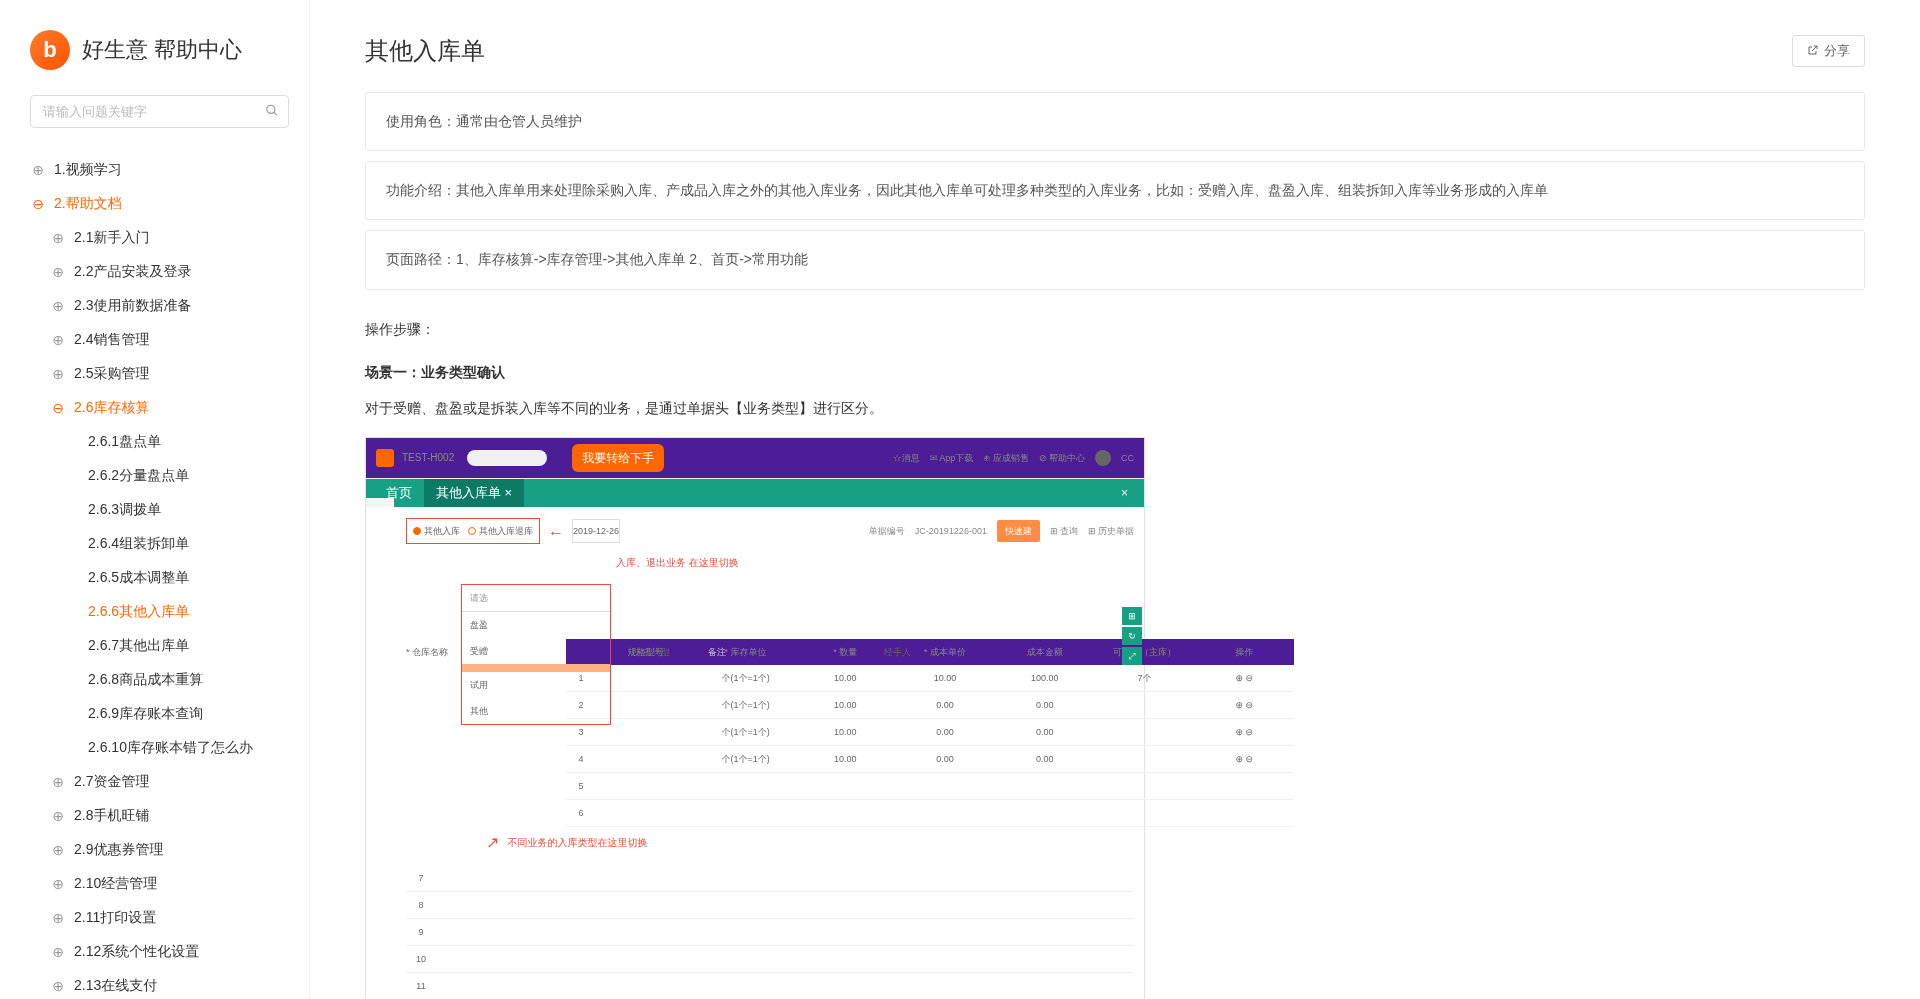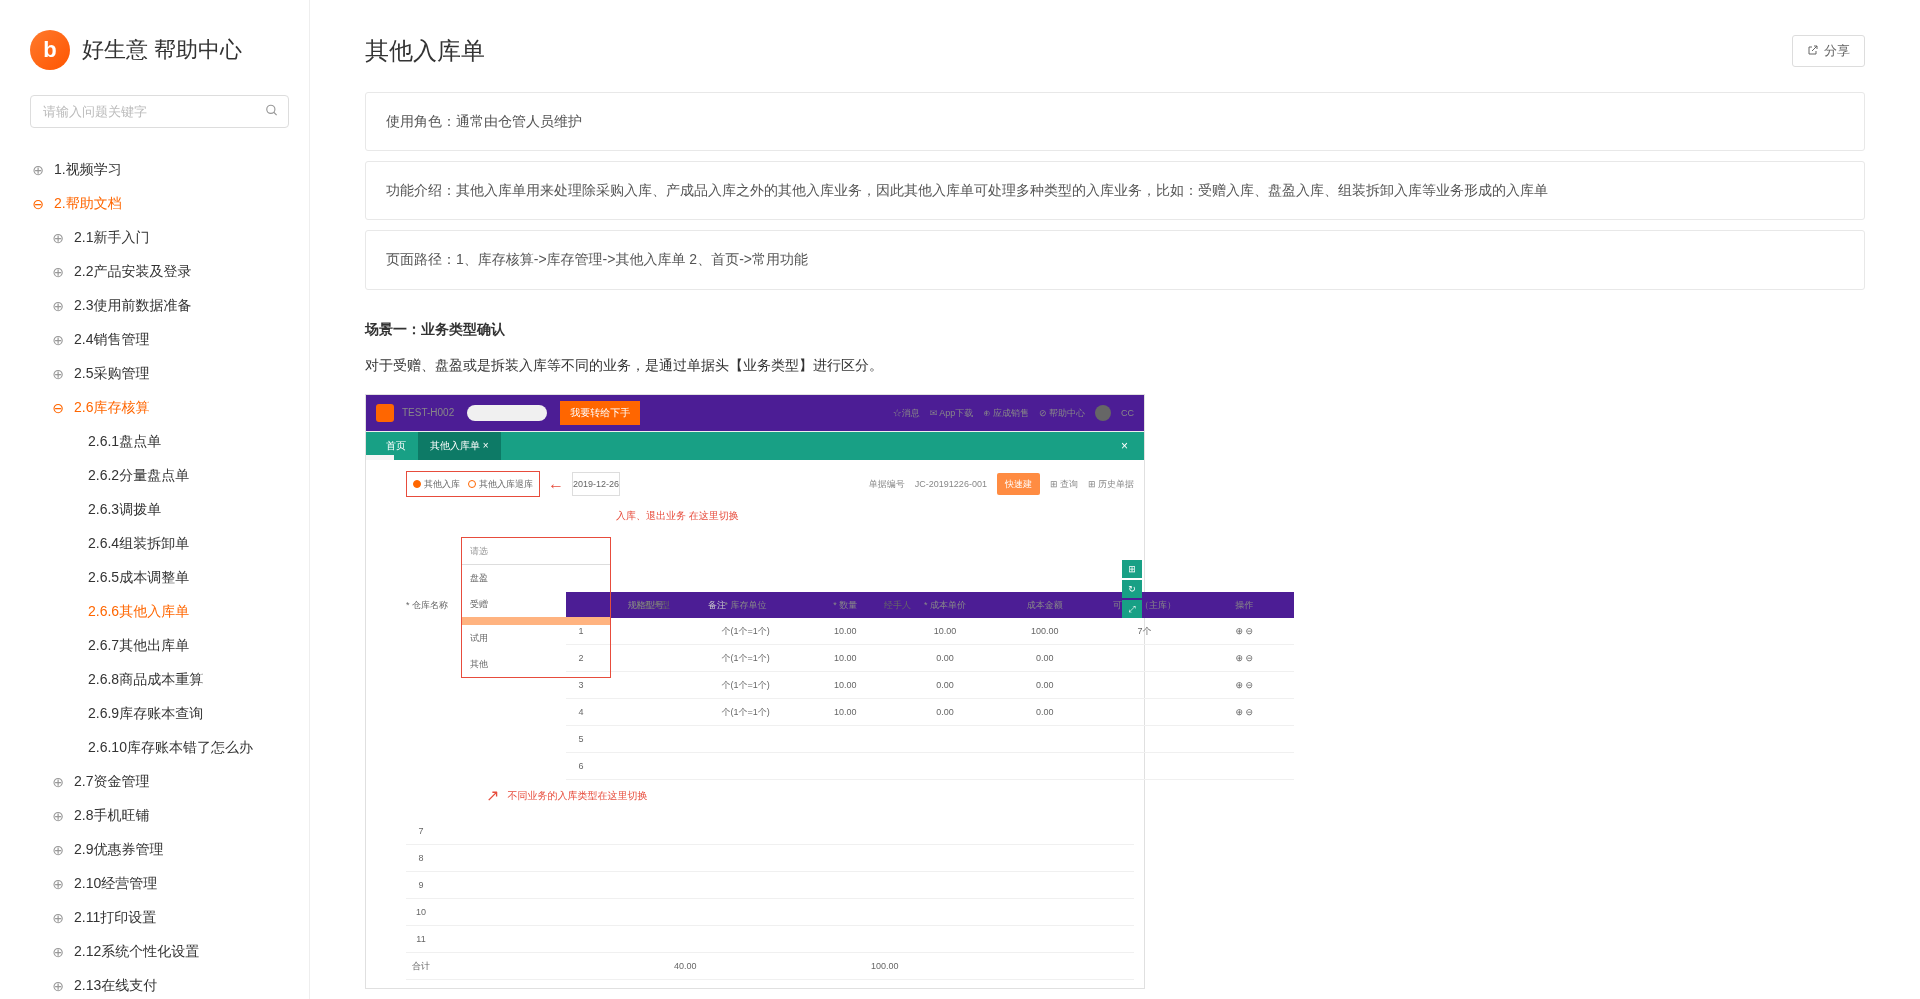--- a/index.html
+++ b/index.html
@@ -28,25 +28,25 @@
 .info-box{border:1px solid #e8e8e8;border-radius:3px;padding:16px 20px;margin-bottom:10px;font-size:14px;line-height:1.8;color:#555}
 .info-box .label{font-weight:500}
 .content-section{margin-top:25px;font-size:14px;line-height:2;color:#333}
 .content-section p{margin-bottom:8px}
 .scene-title{font-weight:600;margin-top:15px;margin-bottom:8px}
 .screenshot{border:1px solid #e0e0e0;margin:15px 0;background:#fafafa;width:780px;max-width:100%;font-size:10px;position:relative}
 .ss-top{background:#4c1d95;padding:6px 10px;display:flex;align-items:center;gap:8px;border-bottom:1px solid #eee}
 .ss-logo{width:18px;height:18px;background:#ff6600;border-radius:3px}
 .ss-top-text{color:#888;font-size:10px}
 .ss-top-search{width:80px;height:16px;background:#f0f0f0;border-radius:8px;margin-left:5px}
-.ss-top-btn{background:#ff6600;color:#fff;padding:2px 10px;border-radius:0;font-size:10px;margin-left:5px}
+.ss-top-btn{background:#ff6600;color:#fff;padding:2px 10px;border-radius:6px;font-size:12px;margin-left:17px}
 .ss-top-right{margin-left:auto;display:flex;gap:10px;align-items:center;color:#888;font-size:9px}
 .ss-avatar{width:16px;height:16px;border-radius:50%;background:#666}
 .ss-tabbar{background:#18a085;display:flex;align-items:center;height:28px;padding:0 8px}
-.ss-tab{color:#fff;padding:0 12px;font-size:10px;height:100%;display:flex;align-items:center}
+.ss-tab{color:#fff;padding:0 12px;font-size:13px;height:100%;display:flex;align-items:center}
 .ss-tab.active{background:#0d7a66}
 .ss-close{margin-left:auto;color:#fff;font-size:12px;padding:0 8px}
 .ss-body{background:#fff;padding:8px 10px;position:relative}
 .ss-row{display:flex;align-items:center;gap:8px;margin-bottom:6px;font-size:9px;color:#666}
 .ss-redbox{border:1.5px solid #e74c3c;padding:3px 6px;display:inline-flex;align-items:center;gap:8px}
 .ss-radio{display:flex;align-items:center;gap:3px}
 .ss-radio-dot{width:8px;height:8px;border:1px solid #ff6600;border-radius:50%;display:inline-block}
 .ss-radio-dot.checked{background:#ff6600}
 .ss-date{border:1px solid #ddd;padding:2px 0;font-size:9px}
 .ss-redtext{color:#e74c3c;font-size:10px}
@@ -195,20 +195,21 @@
         </span>
         <span>分享</span>
       </button>
     </div>
 
     <div class="info-box"><span class="label">使用角色：</span><span>通常由仓管人员维护</span></div>
     <div class="info-box"><span class="label">功能介绍：</span><span>其他入库单用来处理除采购入库、产成品入库之外的其他入库业务，因此其他入库单可处理多种类型的入库业务，比如：受赠入库、盘盈入库、组装拆卸入库等业务形成的入库单</span></div>
     <div class="info-box"><span class="label">页面路径：</span><span>1、库存核算-&gt;库存管理-&gt;其他入库单 2、首页-&gt;常用功能</span></div>
 
     <div class="content-section">
+      <p>操作步骤：</p>
       <p class="scene-title">场景一：业务类型确认</p>
       <p>对于受赠、盘盈或是拆装入库等不同的业务，是通过单据头【业务类型】进行区分。</p>
 
       <div class="screenshot">
         <div class="ss-top">
           <div class="ss-logo"></div>
           <span class="ss-top-text">TEST-H002</span>
           <div class="ss-top-search"></div>
           <span class="ss-top-btn">我要转给下手</span>
           <div class="ss-top-right">

